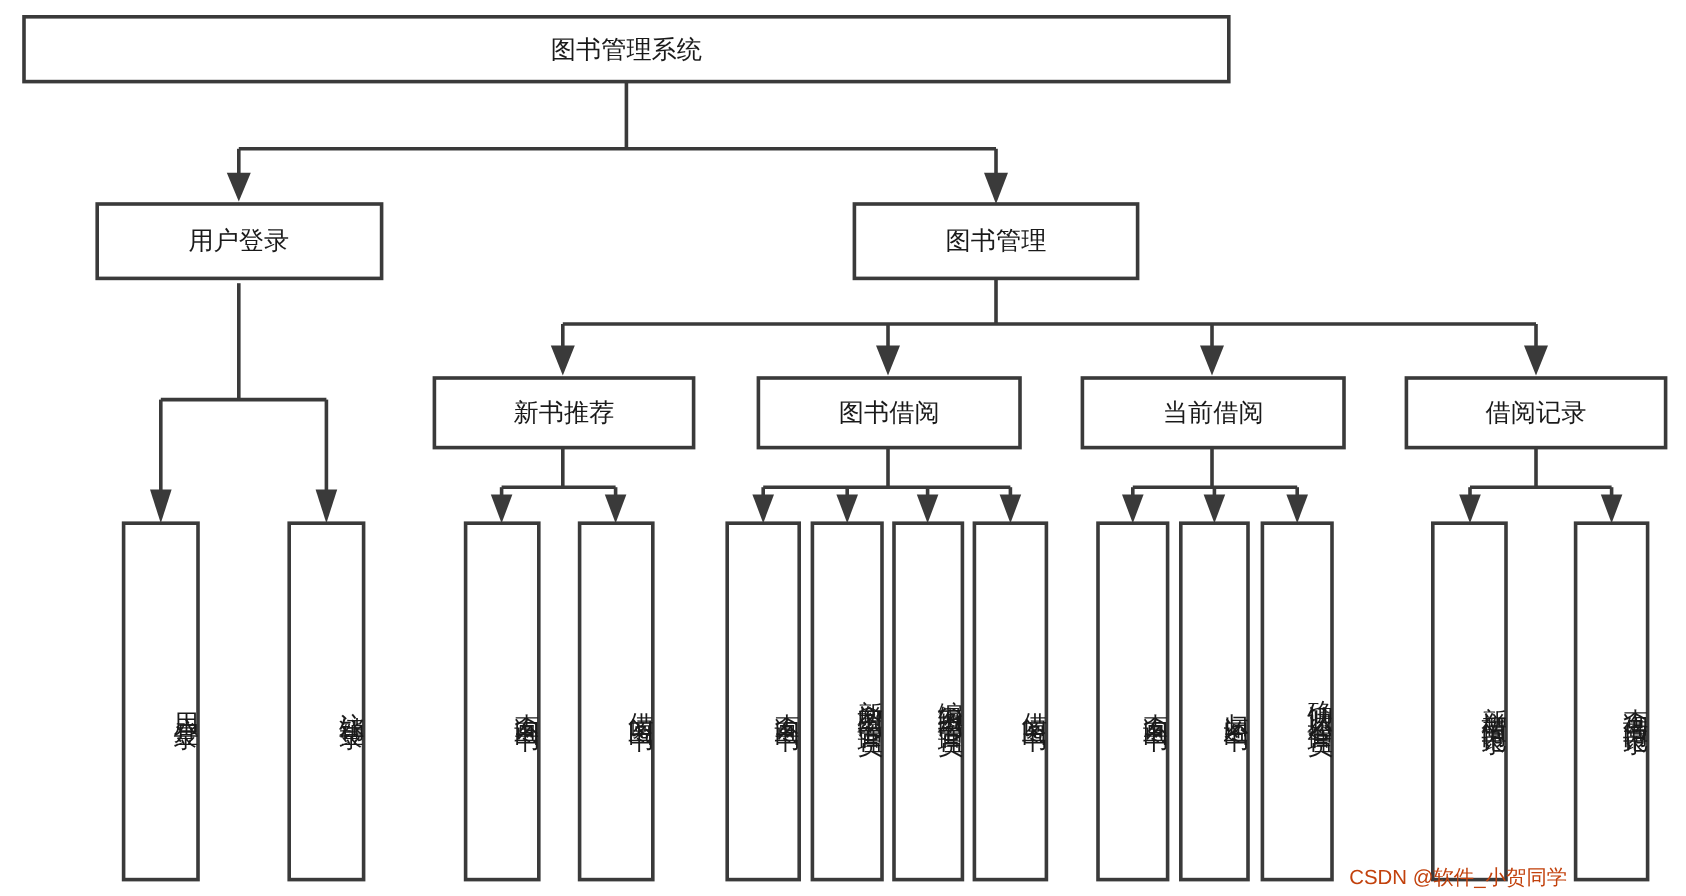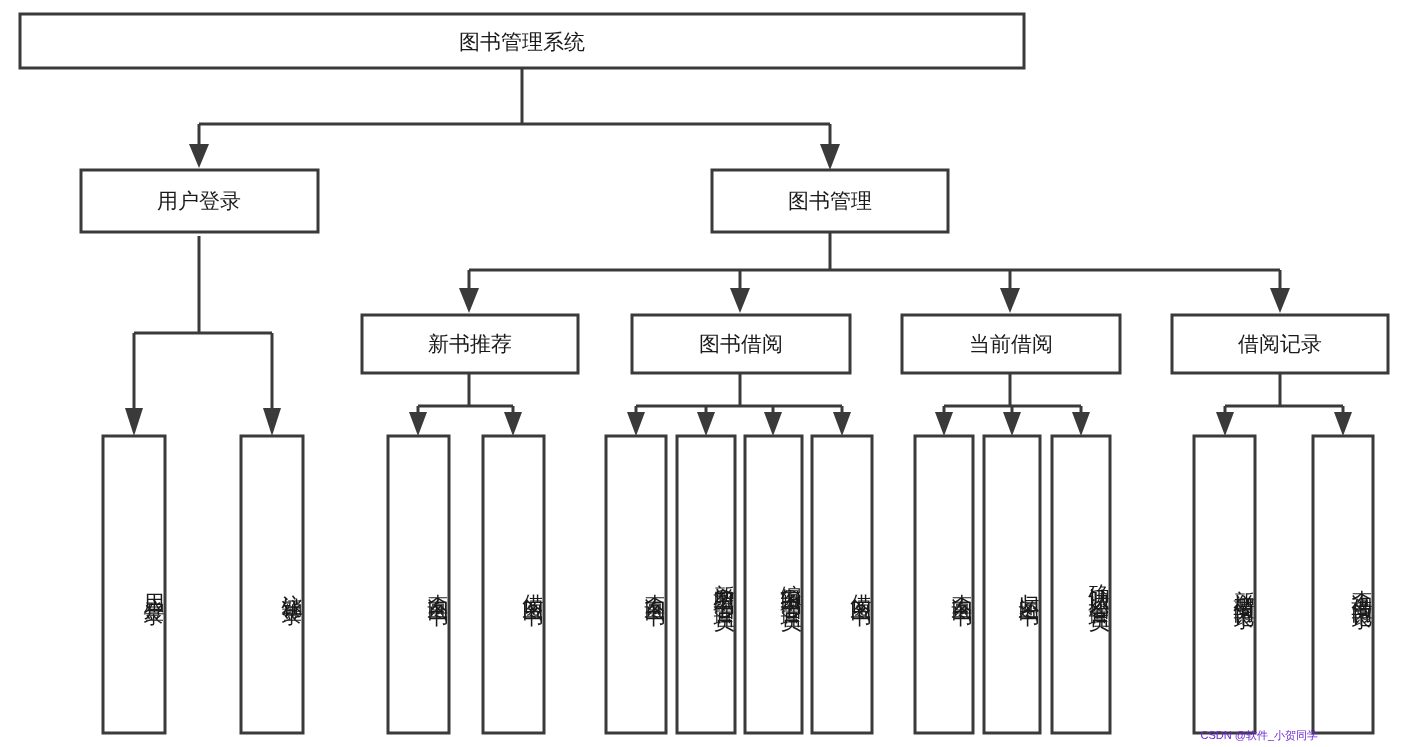--- a/index.html
+++ b/index.html
@@ -57,25 +57,25 @@
     font-size: 21px;
     line-height: 1;
     letter-spacing: 4px;
     color: #1a1a1a;
     white-space: nowrap;
     text-align: center;
     pointer-events: none;
   }
   .watermark {
     position: absolute;
-    right: 0;
+    right: 12px;
     bottom: 4px;
     font-family: "Liberation Sans", "DejaVu Sans", sans-serif;
-    font-size: 11px;
-    color: #6d28d9;
+    font-size: 17px;
+    color: #c2410c;
     white-space: nowrap;
   }
 </style>
 </head>
 <body>
 
 <div id="diagram-root">
 
   <svg class="diagram-canvas" viewBox="0 0 1405 747" xmlns="http://www.w3.org/2000/svg">
 

